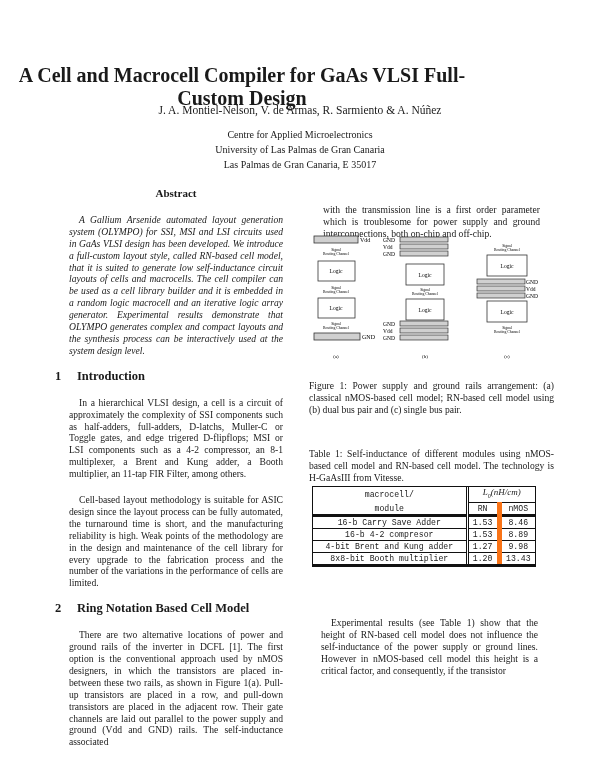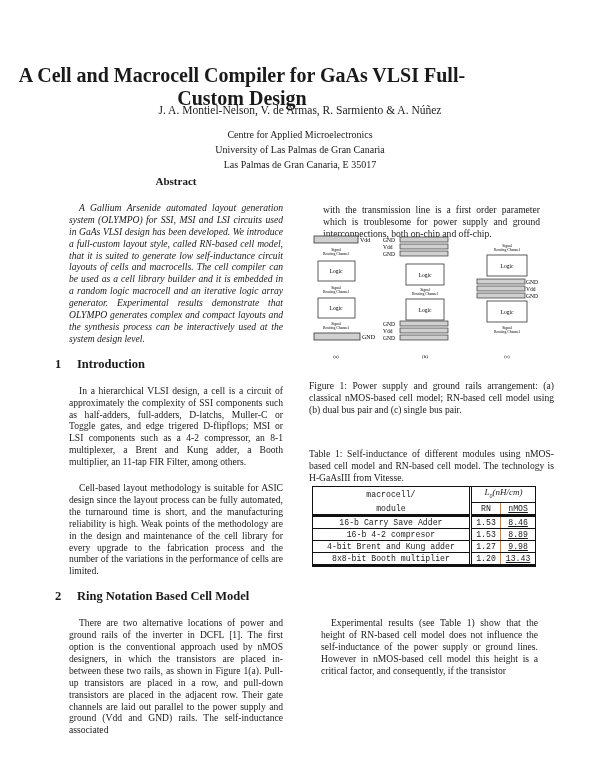--- a/index.html
+++ b/index.html
@@ -6,39 +6,39 @@
   body { width: 600px; height: 776px; position: relative; overflow: hidden;
          font-family: "DejaVu Serif", "Liberation Serif", serif; color: #1a1a1a; }
   .title { position: absolute; top: 64px; left: 0; width: 484px; text-align: center;
            font-family: "Liberation Serif", serif; font-weight: bold; font-size: 20px; }
   .authors { position: absolute; top: 104px; left: 0; width: 600px; text-align: center;
              font-family: "Liberation Serif", serif; font-size: 11.5px; }
   .affil { position: absolute; top: 127px; left: 0; width: 600px; text-align: center;
            font-family: "Liberation Serif", serif; font-size: 10px; line-height: 15px; }
   .col { position: absolute; font-family: "Liberation Serif", serif; font-size: 9.6px;
          line-height: 11.9px; text-align: justify; }
-  .col-left { left: 55px; top: 176px; width: 242px; }
+  .col-left { left: 55px; top: 188px; width: 242px; }
   .col-right { left: 309px; top: 190px; width: 245px; }
   .abs-head { text-align: center; font-weight: bold; font-size: 11px; margin-bottom: 2px; }
   .abs-body { font-style: italic; text-indent: 10px; }
   .sec-head { font-weight: bold; font-size: 12.5px; margin: 6px 0 3px 0; }
   .sec-head .num { display: inline-block; width: 22px; }
   p { margin: 14px; text-indent: 10px; }
   .fig { position: absolute; left: 309px; top: 232px; width: 250px; height: 130px; }
   .fig svg { width: 250px; height: 130px; }
   .fig-caption { position: absolute; left: 309px; top: 380px; width: 245px;
                  font-family: "Liberation Serif", serif; font-size: 9.6px; line-height: 12px; text-align: justify; }
   .tab-caption { position: absolute; left: 309px; top: 448px; width: 245px;
                  font-family: "Liberation Serif", serif; font-size: 9.6px; line-height: 12px; text-align: justify; }
   .tbl { position: absolute; left: 312px; top: 486px; width: 222px; border: 1.5px solid #111;
          border-bottom: 3px solid #111; font-family: "Liberation Mono", monospace; font-size: 8.2px; }
   table { border-collapse: collapse; width: 100%; }
   td { padding: 0 2px; text-align: center; height: 11px; line-height: 11px; }
   .dv { border-left: 3px double #111; }
-  .sv { border-left: 1px solid #f97316; text-decoration: underline; }
+  .sv { border-left: 5px solid #f97316; }
   .hr-thick td { border-bottom: 3px solid #111; }
   .rb td { border-bottom: 1px solid #111; }
   .hdr-math { font-family: "Liberation Serif", serif; font-style: italic; font-size: 9px; }
   .exp { position: absolute; left: 307px; top: 603px; width: 245px;
          font-family: "Liberation Serif", serif; font-size: 9.6px; line-height: 11.9px; text-align: justify; }
   .svgtext { font-family: "Liberation Serif", serif; }
 </style>
 </head>
 <body>
 

